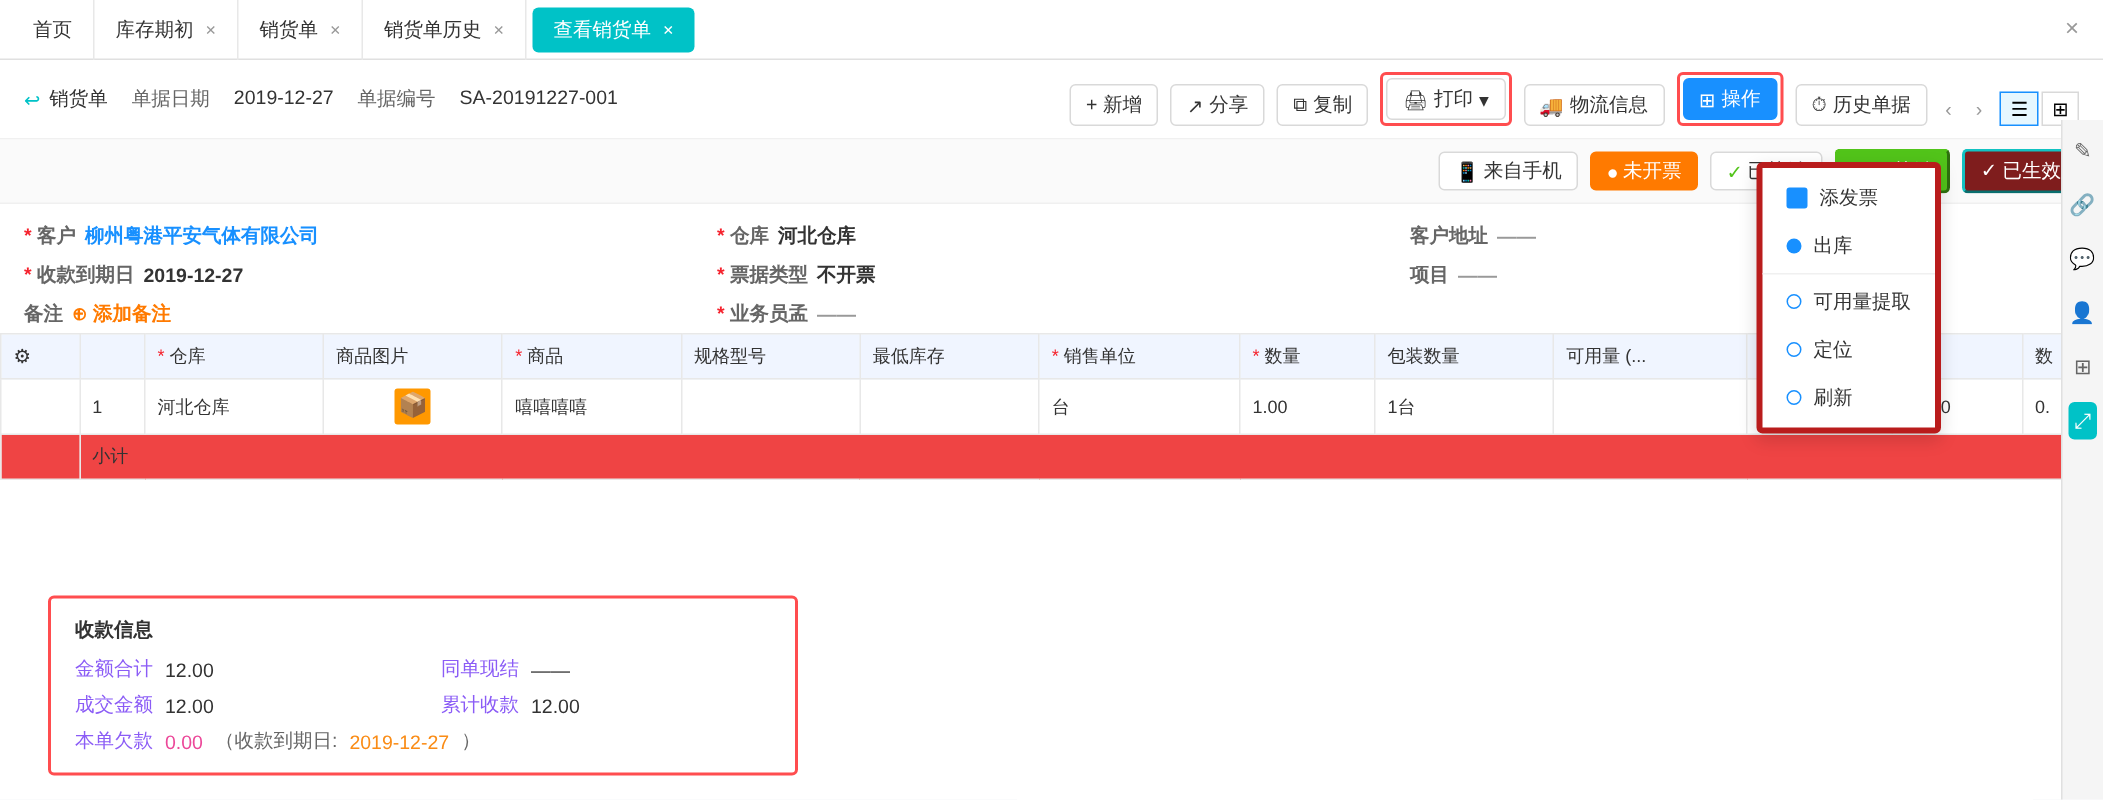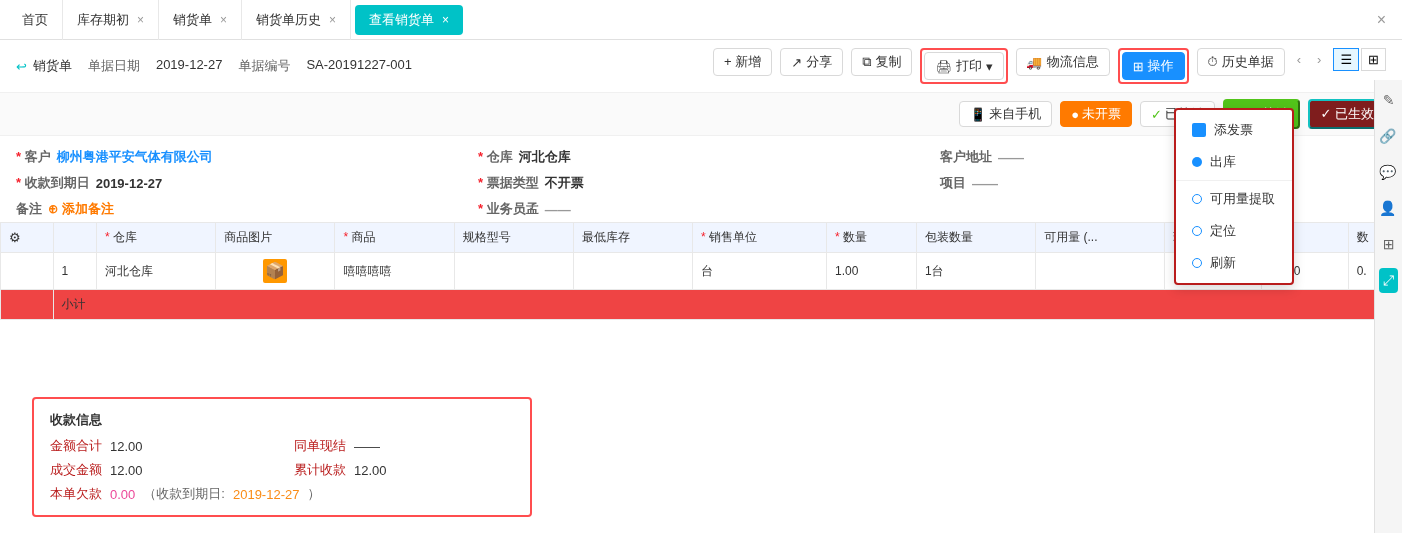--- a/index.html
+++ b/index.html
@@ -29,21 +29,21 @@
     
     .doc-header {
       display: flex; align-items: center; padding: 8px 16px;
       border-bottom: 1px solid #f0f0f0; background: #fff; gap: 16px;
     }
     .doc-title { display: flex; align-items: center; gap: 6px; color: #333; font-weight: 500; }
     .doc-title-icon { color: #00c2c7; }
     .doc-meta { display: flex; align-items: flex-start; gap: 16px; color: #333; }
     .doc-meta-label { color: #666; }
     .doc-actions {
-      margin-left: auto; display: flex; align-items: flex-start; gap: 8px;
+      margin-left: auto; display: flex; align-items: flex-end; gap: 8px;
     }
     .btn-action {
       display: flex; align-items: center; gap: 4px; padding: 4px 10px;
       border: 1px solid #d9d9d9; background: #fff; border-radius: 4px;
       cursor: pointer; color: #333; white-space: nowrap;
     }
     .btn-operate { background: #1890ff; color: #fff; border-color: #1890ff; }
     .btn-green { background: #52c41a; color: #fff; border-color: #52c41a; border-radius: 4px; padding: 4px 10px; cursor: pointer; white-space: nowrap; }
     .btn-cyan { background: #7f1d1d; color: #fff; border-color: #13c2c2; border-radius: 4px; padding: 4px 10px; cursor: pointer; white-space: nowrap; }
     .nav-arrow { color: #999; cursor: pointer; padding: 4px; }
@@ -94,21 +94,21 @@
     tr.subtotal td { background: #ef4444; }
 
     
     .summary-section {
       border: 2px solid #ff4d4f; margin: 8px 16px; padding: 12px 16px;
       border-radius: 4px; background: #fff; max-width: 500px;
     }
     .summary-title { font-weight: bold; margin-bottom: 8px; color: #333; }
     .summary-grid { display: grid; grid-template-columns: 1fr 1fr; gap: 6px 24px; }
     .summary-row { display: flex; gap: 8px; align-items: center; }
-    .summary-label { color: #b91c1c; white-space: nowrap; }
+    .summary-label { color: #8b5cf6; white-space: nowrap; }
     .summary-value { color: #333; }
     .summary-value.red { color: #ec4899; }
 
     
     .dropdown-menu {
       position: absolute; top: 68px; right: 108px;
       background: #fff; border: 1px solid #e8e8e8;
       border-radius: 4px; box-shadow: 0 4px 12px rgba(0,0,0,0.15);
       z-index: 100; min-width: 120px; padding: 4px 0;
     }
@@ -134,21 +134,21 @@
     
     .print-highlight {
       border: 2px solid #ff4d4f; border-radius: 4px; padding: 2px;
     }
     
     .operate-highlight {
       border: 2px solid #ff4d4f; border-radius: 4px; padding: 2px;
     }
     
     .dropdown-highlight {
-      border: 2px solid #b91c1c; border-radius: 4px;
+      border: 4px solid #b91c1c; border-radius: 4px;
     }
   </style>
 </head>
 <body>
 
 <div style="width:1402px; height:533px; position:relative; overflow:hidden;">
 
   <div class="tab-bar">
     <div class="tab-item">
       <span>首页</span>

